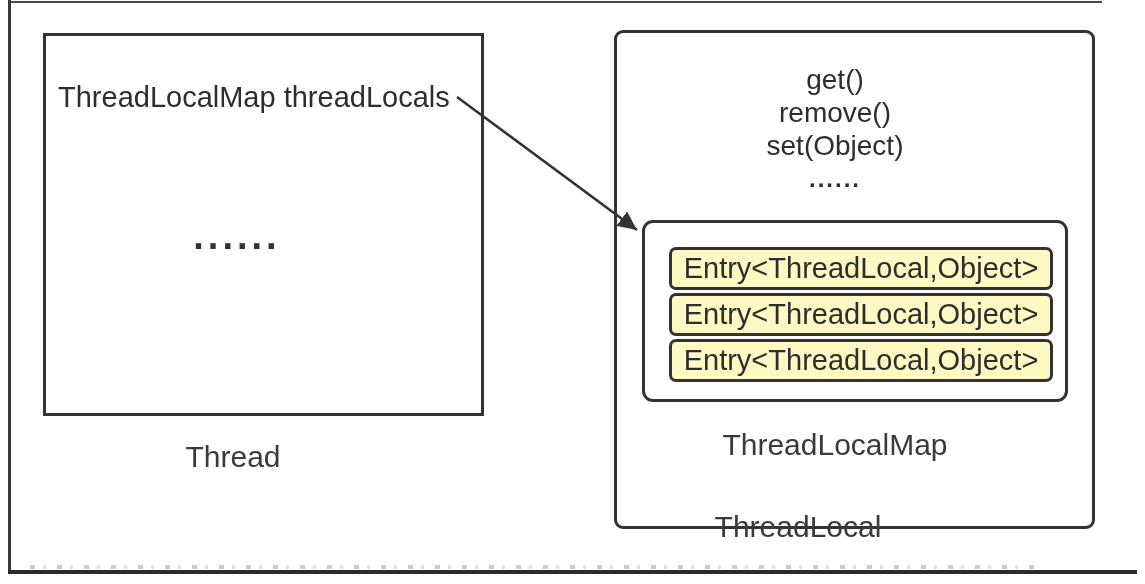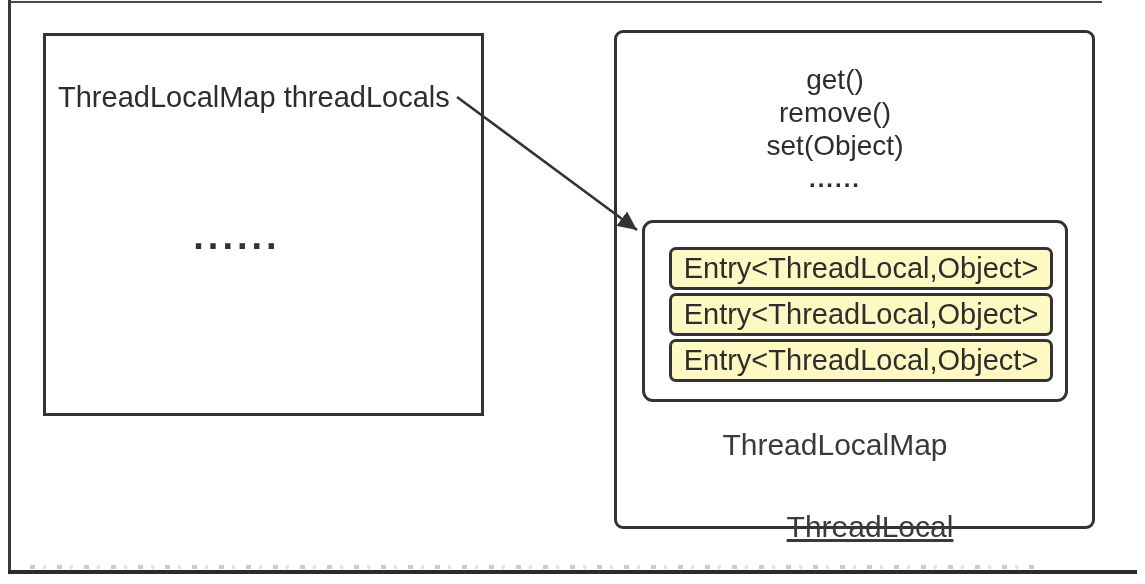--- a/index.html
+++ b/index.html
@@ -38,37 +38,38 @@
     position:absolute;left:25px;top:187px;width:426px;height:182px;
     border:3px solid #333;border-radius:11px;box-sizing:border-box;background:#fff;
     display:flex;flex-direction:column;gap:3px;padding:24px 12px 0;
   }
   .entry{
     height:43px;border:3px solid #333;border-radius:7px;box-sizing:border-box;
     display:flex;align-items:center;justify-content:center;
     font-size:29px;white-space:nowrap;background:#fef9c3;color:#2d2d2d;margin-left:12px;
   }
   .map-label{left:0;top:395px;width:436px;position:absolute;}
-  .tl-label{left:650px;top:510px;width:440px;text-decoration:underline;}
+  .tl-label{left:578px;top:510px;width:440px;}
   .arrow-layer{position:absolute;left:0;top:0;width:1145px;height:584px;pointer-events:none;}
 </style>
 </head>
 <body>
 
 <div class="canvas">
 
   <div class="frame-top"></div>
   <div class="frame-left"></div>
   <div class="frame-bottom"></div>
   <div class="bottom-artifact"></div>
 
   <div class="thread-box">
     <div class="thread-field">ThreadLocalMap threadLocals</div>
     <div class="dots-big">......</div>
   </div>
+  <div class="label thread-label">Thread</div>
 
   <div class="tl-box">
     <div class="methods">
       <div>get()</div>
       <div>remove()</div>
       <div>set(Object)</div>
       <div class="dots-small">......</div>
     </div>
 
     <div class="map-box">

